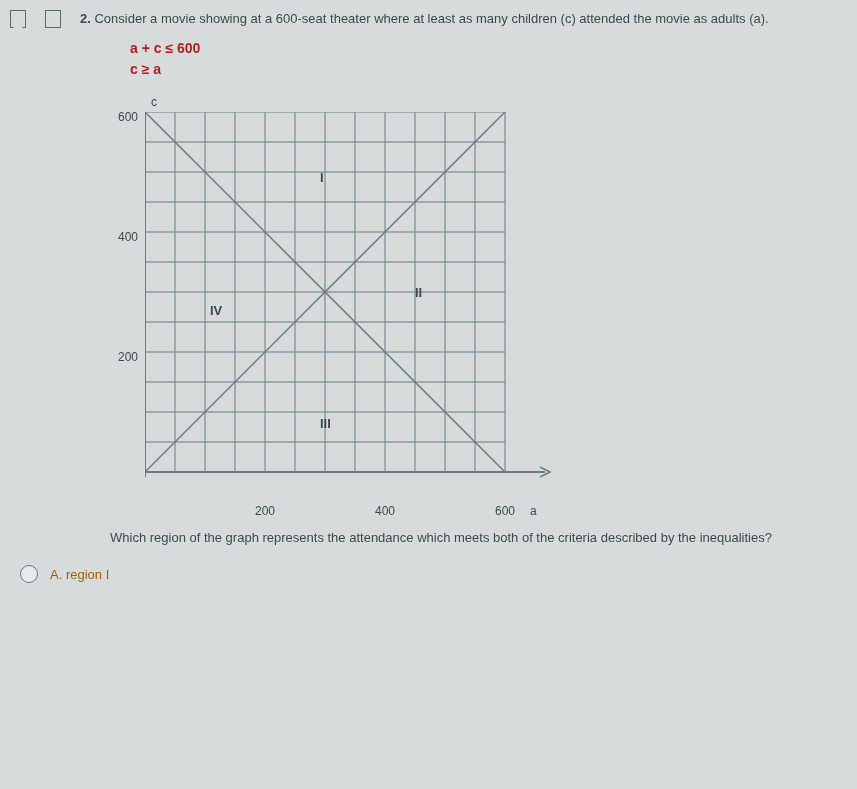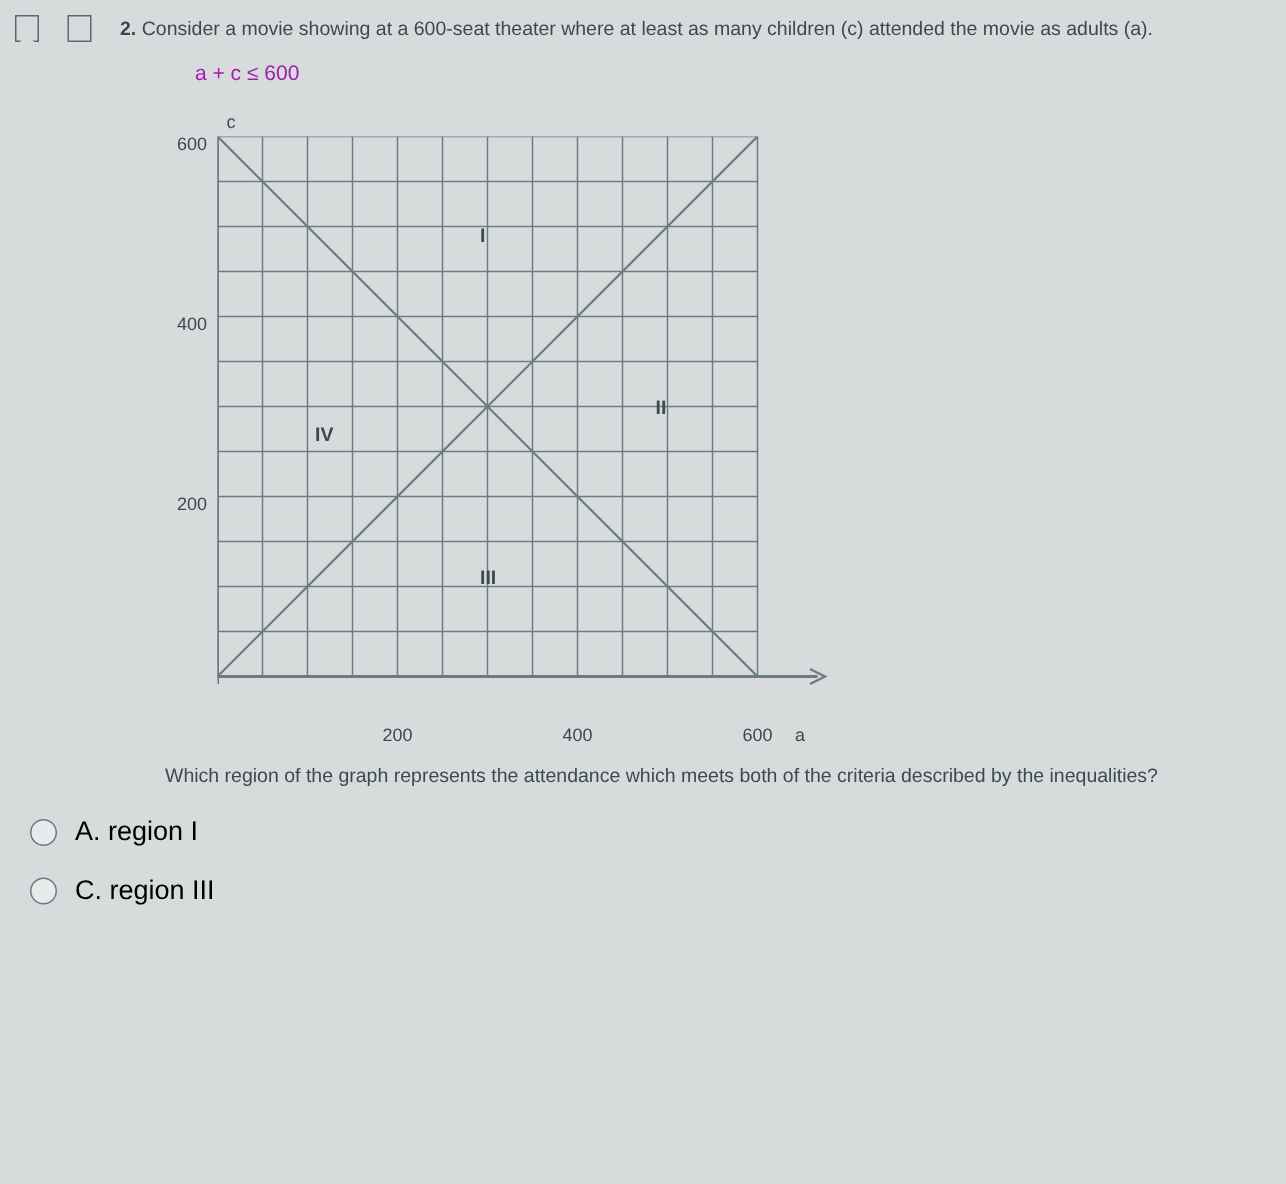--- a/index.html
+++ b/index.html
@@ -41,22 +41,23 @@
       color: #3a4a52;
     }
     .question-text {
       color: #3a4a52;
       line-height: 1.4;
     }
     .inequalities {
       margin-left: 120px;
       margin-top: 10px;
       font-size: 14px;
-      color: #a21caf;
+      color: #b91c1c;
       line-height: 1.5;
+      font-weight: bold;
     }
     .graph-container {
       margin-left: 95px;
       margin-top: 20px;
       position: relative;
       width: 480px;
       height: 400px;
     }
     .y-label-top {
       position: absolute;
@@ -114,38 +115,39 @@
     }
     .radio {
       width: 16px;
       height: 16px;
       border: 1.5px solid #6a7a82;
       border-radius: 50%;
       background: #e8ebec;
       flex-shrink: 0;
     }
     .option-label {
-      color: #000000;
-      font-size: 18px;
+      color: #a16207;
+      font-size: 13px;
     }
   </style>
 </head>
 <body>
 
 <div class="header-row">
   <div class="bookmark-icon"></div>
   <div class="flag-icon"></div>
   <div style="flex:1">
     <span class="question-num">2.</span>
     <span class="question-text">Consider a movie showing at a 600-seat theater where at least as many children (c) attended the movie as adults (a).</span>
   </div>
 </div>
 
 <div class="inequalities">
   <div>a + c ≤ 600</div>
+  <div>c ≥ a</div>
 </div>
 
 <div class="graph-container">
   <div class="y-label-top">c</div>
 
   <div class="y-tick" style="top:10px">600</div>
   <div class="y-tick" style="top:130px">400</div>
   <div class="y-tick" style="top:250px">200</div>
 
   <svg class="graph" width="420" height="380">
@@ -184,38 +186,32 @@
       <line x1="0" y1="0" x2="0" y2="365" stroke-width="2"></line>
 
       <polyline points="395,355 405,360 395,365" stroke-width="1.5"></polyline>
 
       <line x1="0" y1="0" x2="360" y2="360" stroke-width="1.5"></line>
       <line x1="0" y1="360" x2="360" y2="0" stroke-width="1.5"></line>
     </g>
   </svg>
 
   <div class="region-label" style="left:215px; top:70px">I</div>
-  <div class="region-label" style="left:332px; top:185px">II</div>
-  <div class="region-label" style="left:215px; top:298px">III</div>
+  <div class="region-label" style="left:310px; top:185px">II</div>
+  <div class="region-label" style="left:215px; top:316px">III</div>
   <div class="region-label" style="left:105px; top:203px">IV</div>
 
   <div class="x-tick" style="left:150px">200</div>
   <div class="x-tick" style="left:270px">400</div>
   <div class="x-tick" style="left:390px">600</div>
   <div class="x-label-end" style="left:425px">a</div>
 </div>
 
 <div class="sub-question">Which region of the graph represents the attendance which meets both of the criteria described by the inequalities?</div>
 
 <div class="options">
   <div class="option-row">
     <div class="radio"></div>
     <span class="option-label">
       <span>A.</span> <span>region I</span>
     </span>
   </div>
-  <div class="option-row">
-    <div class="radio"></div>
-    <span class="option-label">
-      <span>C.</span> <span>region III</span>
-    </span>
-  </div>
 </div>
 
 </body></html>

